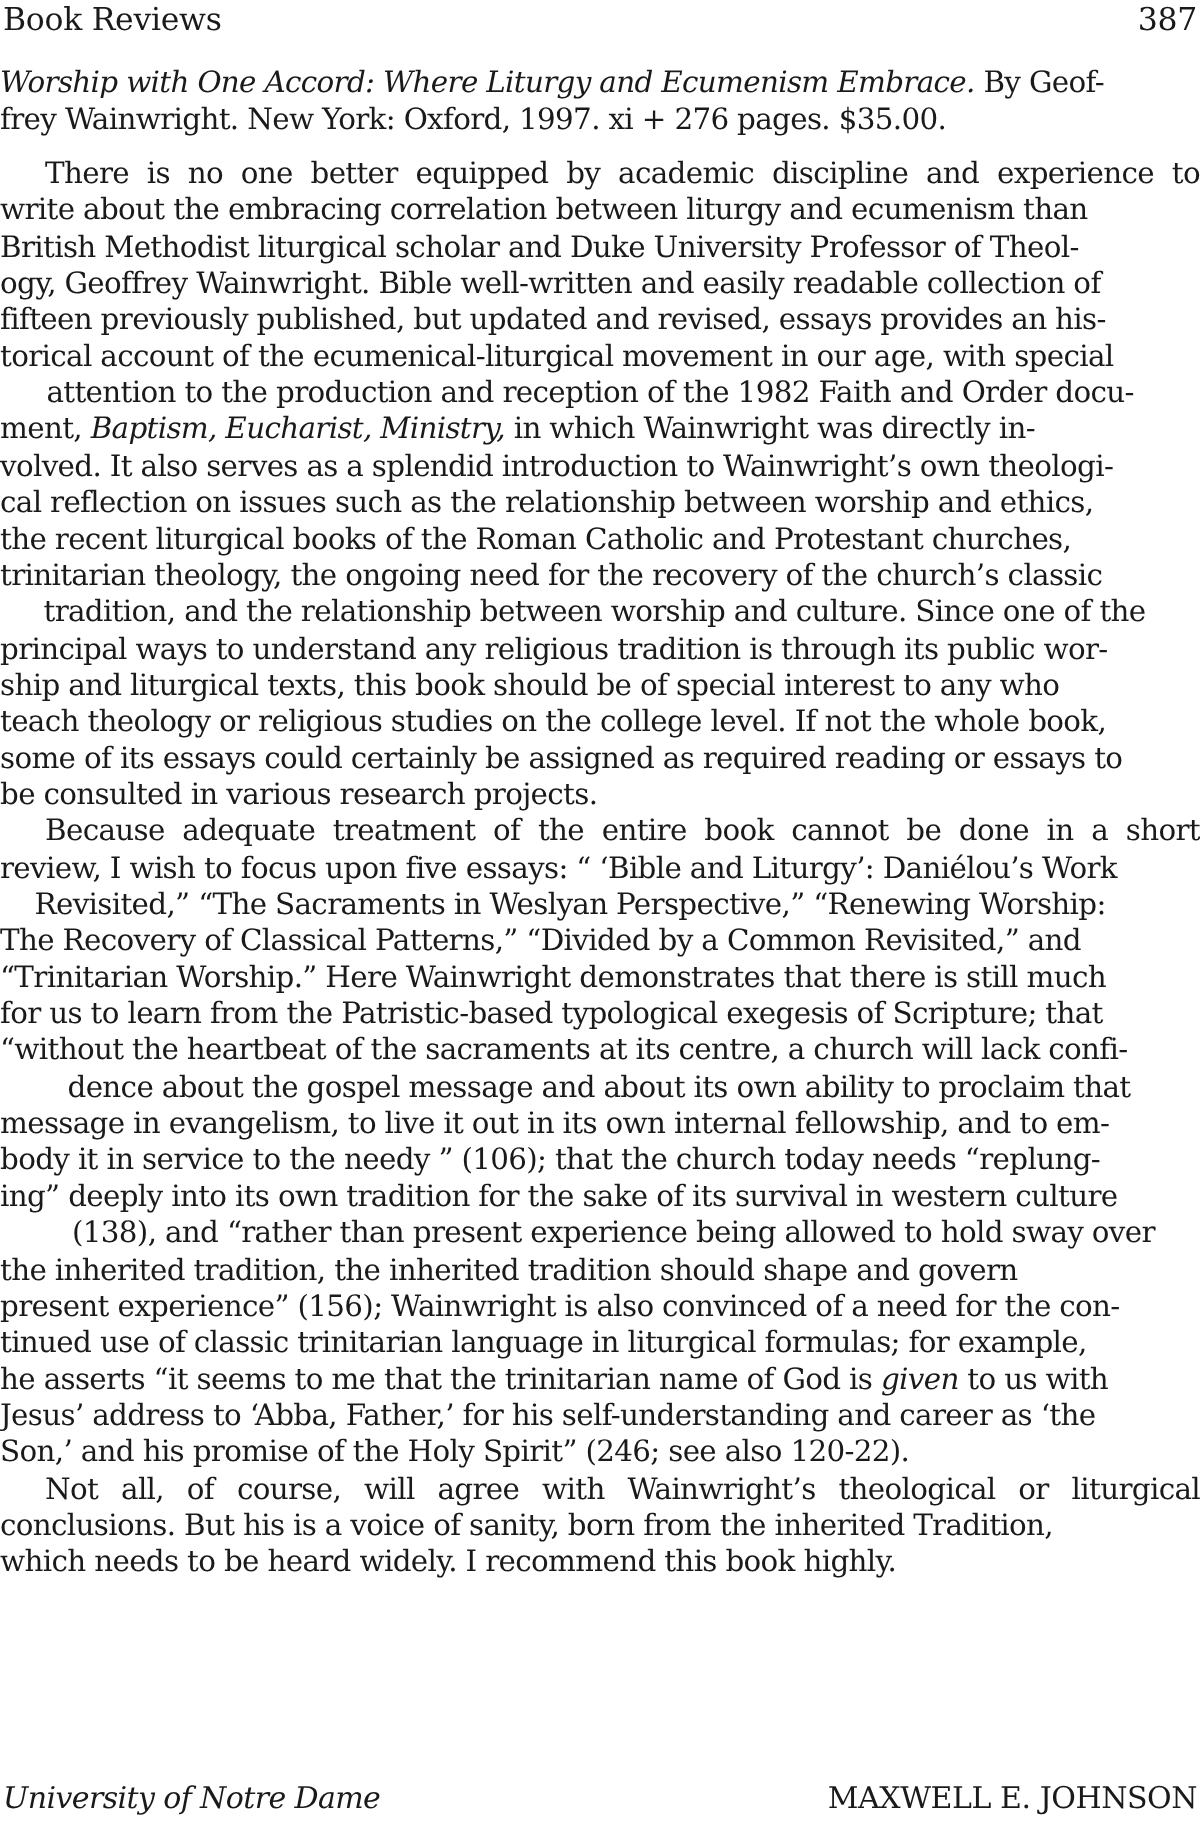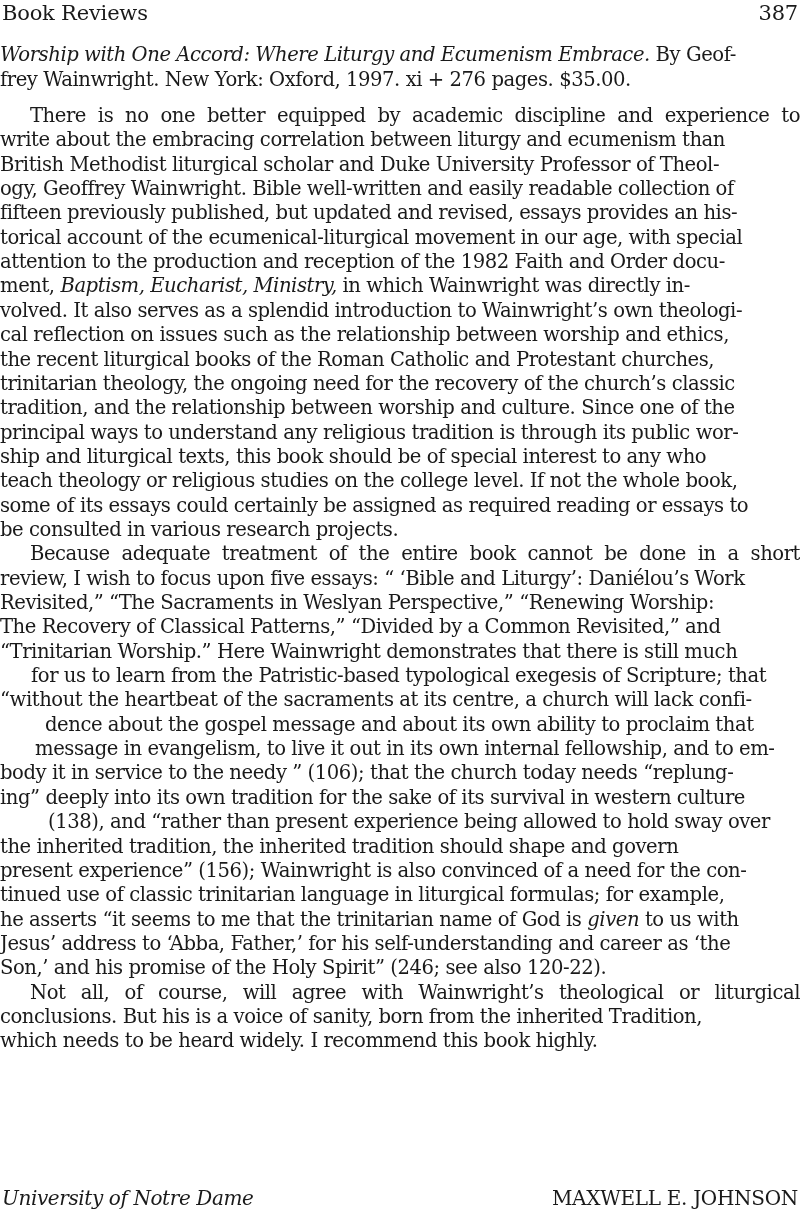--- a/index.html
+++ b/index.html
@@ -32,41 +32,41 @@
   </div>
   <div class="line last" style="top:68px;">frey Wainwright. New York: Oxford, 1997. xi + 276 pages. $35.00.</div>
 
   <div id="body">
       <div class="line indent" style="top: 104px;">There is no one better equipped by academic discipline and experience to</div>
       <div class="line" style="top: 128.35px;">write about the embracing correlation between liturgy and ecumenism than</div>
       <div class="line" style="top: 152.7px;">British Methodist liturgical scholar and Duke University Professor of Theol-</div>
       <div class="line" style="top: 177.05px;">ogy, Geoffrey Wainwright. Bible well-written and easily readable collection of</div>
       <div class="line" style="top: 201.4px;">fifteen previously published, but updated and revised, essays provides an his-</div>
       <div class="line" style="top: 225.75px;">torical account of the ecumenical-liturgical movement in our age, with special</div>
-      <div class="line" style="top: 250.1px;">attention to the production and reception of the 1982 Faith and Order docu-</div>
+      <div class="line" style="top: 250.1px; padding-left: 31px;">attention to the production and reception of the 1982 Faith and Order docu-</div>
       <div class="line" style="top: 274.45px;">ment, <span class="it">Baptism, Eucharist, Ministry,</span> in which Wainwright was directly in-</div>
       <div class="line" style="top: 298.8px;">volved. It also serves as a splendid introduction to Wainwright’s own theologi-</div>
       <div class="line" style="top: 323.15px;">cal reflection on issues such as the relationship between worship and ethics,</div>
       <div class="line" style="top: 347.5px;">the recent liturgical books of the Roman Catholic and Protestant churches,</div>
       <div class="line" style="top: 371.85px;">trinitarian theology, the ongoing need for the recovery of the church’s classic</div>
-      <div class="line" style="top: 396.2px;">tradition, and the relationship between worship and culture. Since one of the</div>
+      <div class="line" style="top: 396.2px; margin-left: 29px;">tradition, and the relationship between worship and culture. Since one of the</div>
       <div class="line" style="top: 420.55px;">principal ways to understand any religious tradition is through its public wor-</div>
       <div class="line" style="top: 444.9px;">ship and liturgical texts, this book should be of special interest to any who</div>
       <div class="line" style="top: 469.25px;">teach theology or religious studies on the college level. If not the whole book,</div>
       <div class="line" style="top: 493.6px;">some of its essays could certainly be assigned as required reading or essays to</div>
       <div class="line last" style="top: 517.95px;">be consulted in various research projects.</div>
       <div class="line indent" style="top: 542.3px;">Because adequate treatment of the entire book cannot be done in a short</div>
       <div class="line" style="top: 566.65px;">review, I wish to focus upon five essays: “ ‘Bible and Liturgy’: Daniélou’s Work</div>
-      <div class="line" style="top: 591px;">Revisited,” “The Sacraments in Weslyan Perspective,” “Renewing Worship:</div>
+      <div class="line" style="top: 591px; padding-left: 23px;">Revisited,” “The Sacraments in Weslyan Perspective,” “Renewing Worship:</div>
       <div class="line" style="top: 615.35px;">The Recovery of Classical Patterns,” “Divided by a Common Revisited,” and</div>
       <div class="line" style="top: 639.7px;">“Trinitarian Worship.” Here Wainwright demonstrates that there is still much</div>
-      <div class="line" style="top: 664.05px; margin-left: 31px;">for us to learn from the Patristic-based typological exegesis of Scripture; that</div>
+      <div class="line" style="top: 664.05px;">for us to learn from the Patristic-based typological exegesis of Scripture; that</div>
       <div class="line" style="top: 688.4px;">“without the heartbeat of the sacraments at its centre, a church will lack confi-</div>
       <div class="line" style="top: 712.75px; padding-left: 45px;">dence about the gospel message and about its own ability to proclaim that</div>
-      <div class="line" style="top: 737.1px; padding-left: 35px;">message in evangelism, to live it out in its own internal fellowship, and to em-</div>
+      <div class="line" style="top: 737.1px;">message in evangelism, to live it out in its own internal fellowship, and to em-</div>
       <div class="line" style="top: 761.45px;">body it in service to the needy ” (106); that the church today needs “replung-</div>
       <div class="line" style="top: 785.8px;">ing” deeply into its own tradition for the sake of its survival in western culture</div>
       <div class="line" style="top: 810px; margin-left: 48px;">(138), and “rather than present experience being allowed to hold sway over</div>
       <div class="line" style="top: 834.5px;">the inherited tradition, the inherited tradition should shape and govern</div>
       <div class="line" style="top: 858.85px;">present experience” (156); Wainwright is also convinced of a need for the con-</div>
       <div class="line" style="top: 883.2px;">tinued use of classic trinitarian language in liturgical formulas; for example,</div>
       <div class="line" style="top: 907.55px;">he asserts “it seems to me that the trinitarian name of God is <span class="it">given</span> to us with</div>
       <div class="line" style="top: 931.9px;">Jesus’ address to ‘Abba, Father,’ for his self-understanding and career as ‘the</div>
       <div class="line last" style="top: 956.25px;">Son,’ and his promise of the Holy Spirit” (246; see also 120-22).</div>
       <div class="line indent" style="top: 980.6px;">Not all, of course, will agree with Wainwright’s theological or liturgical</div>

